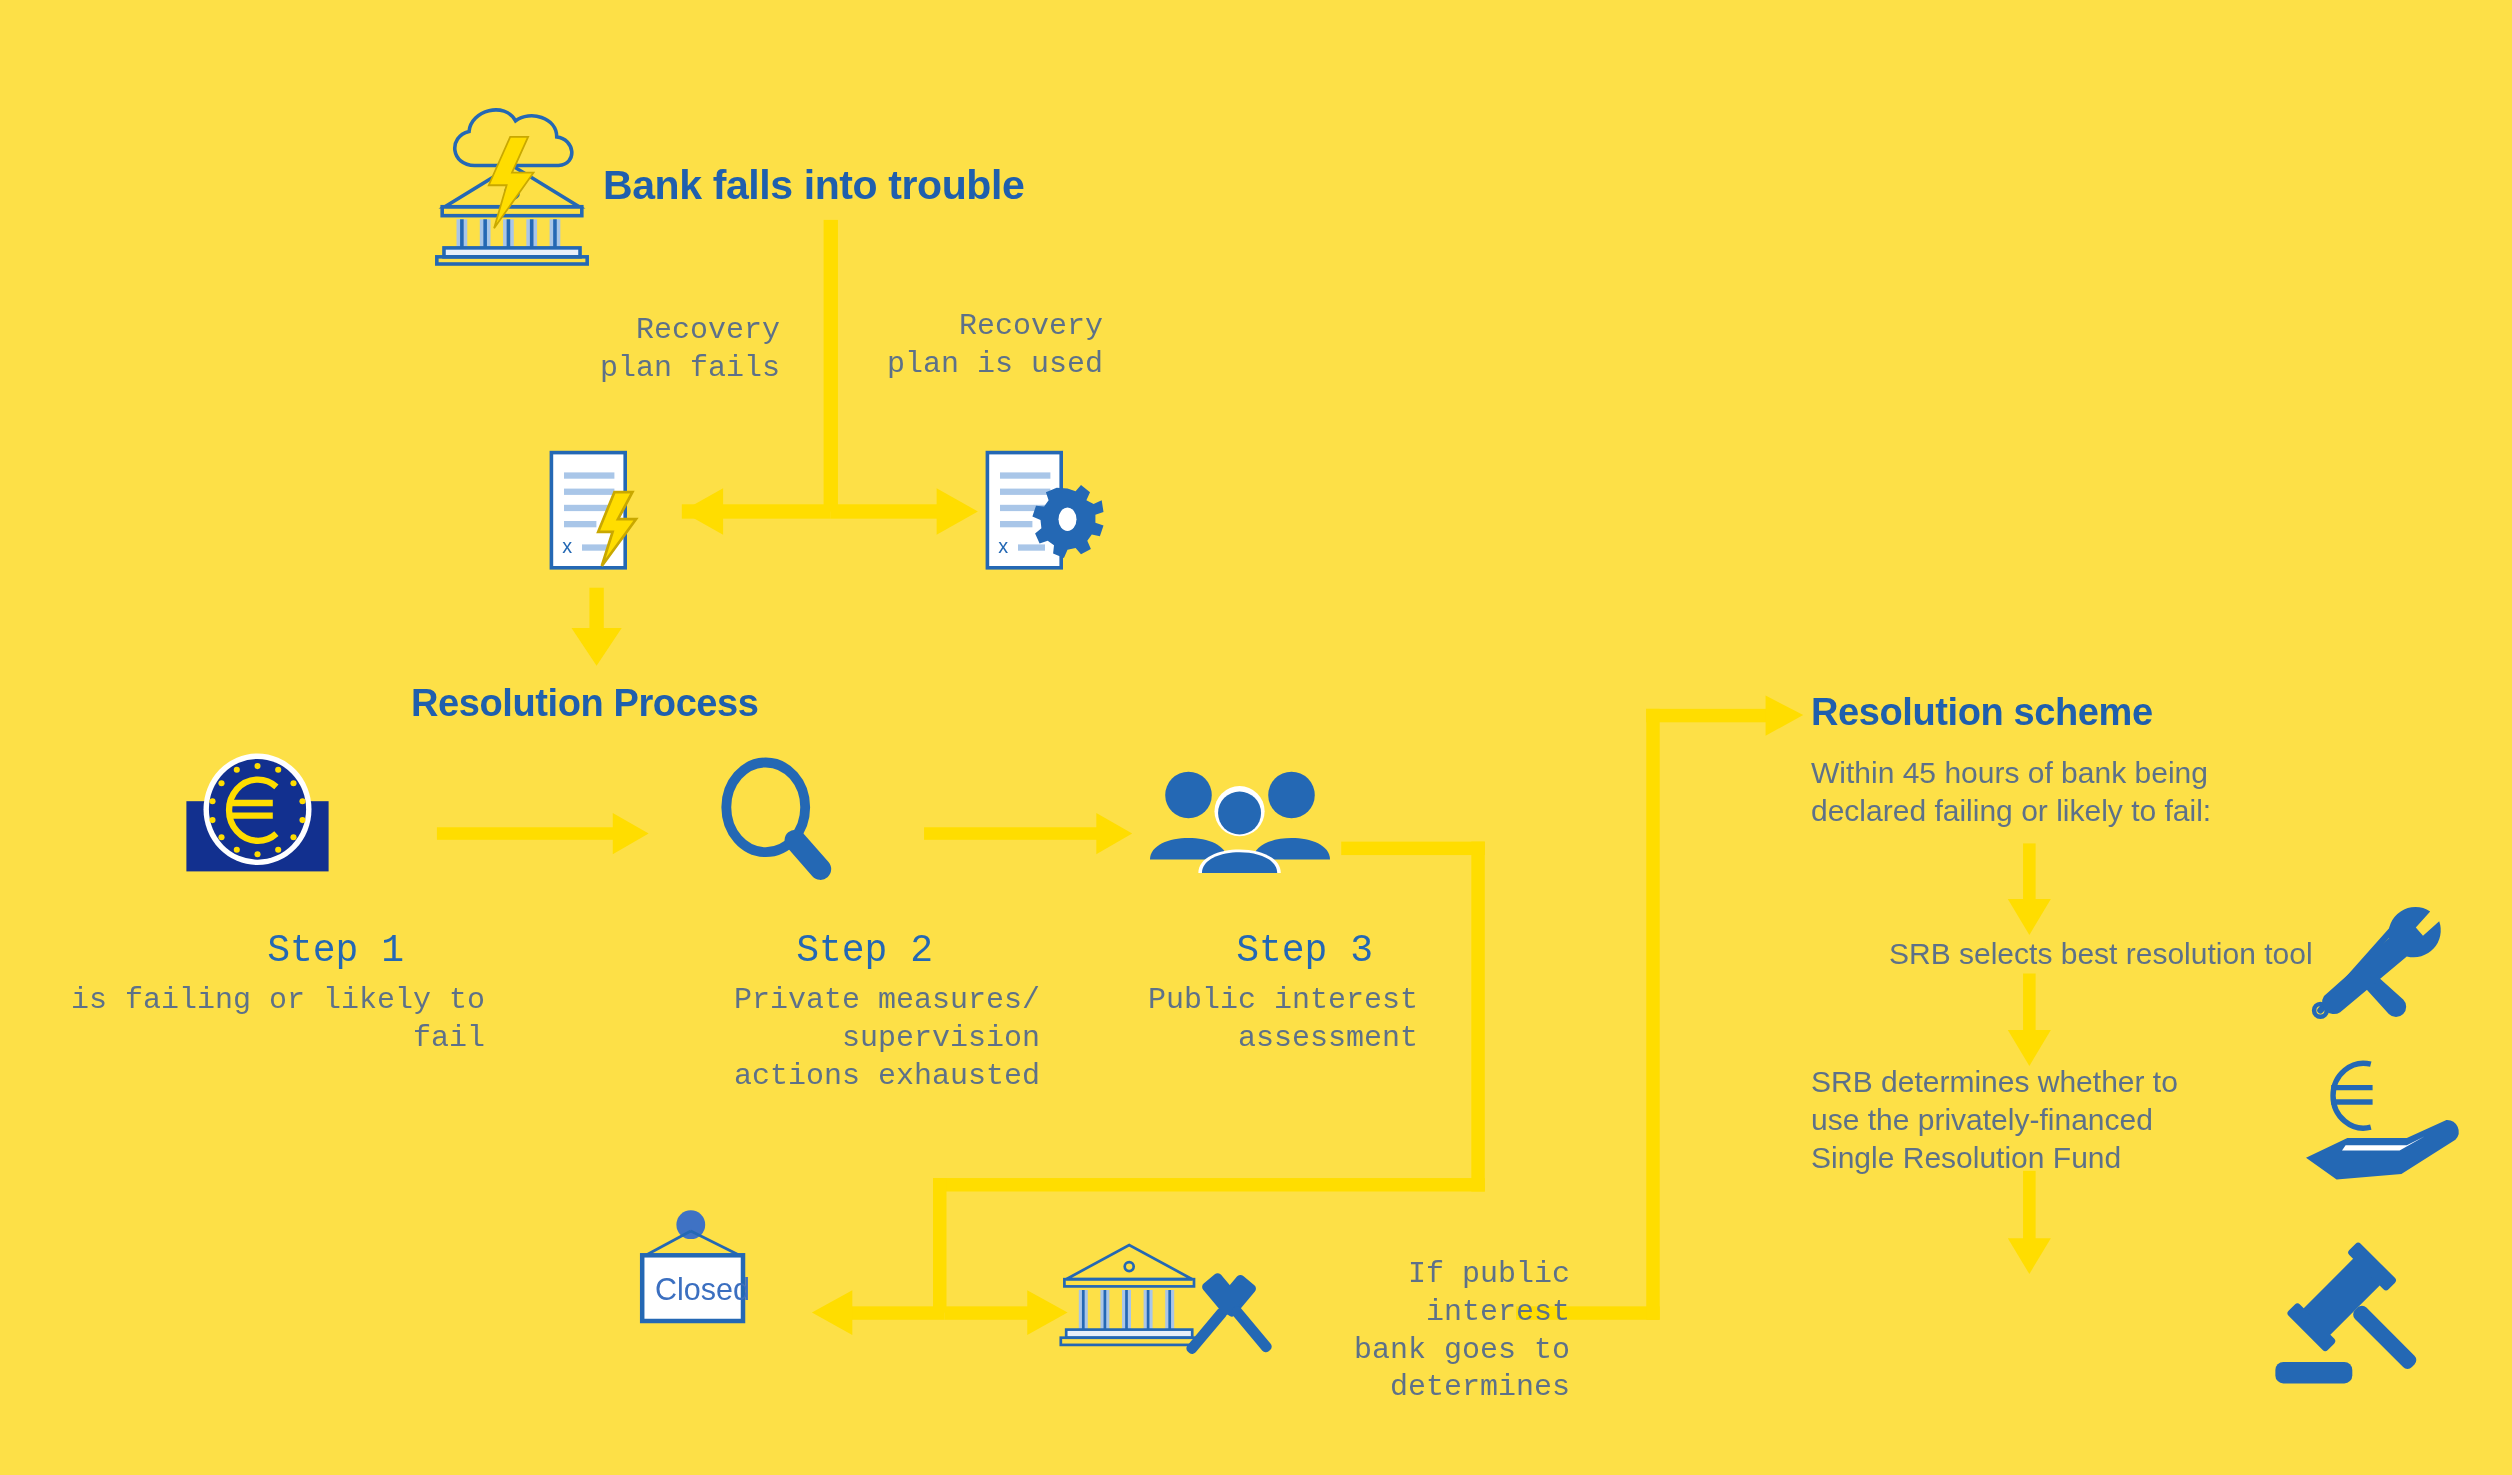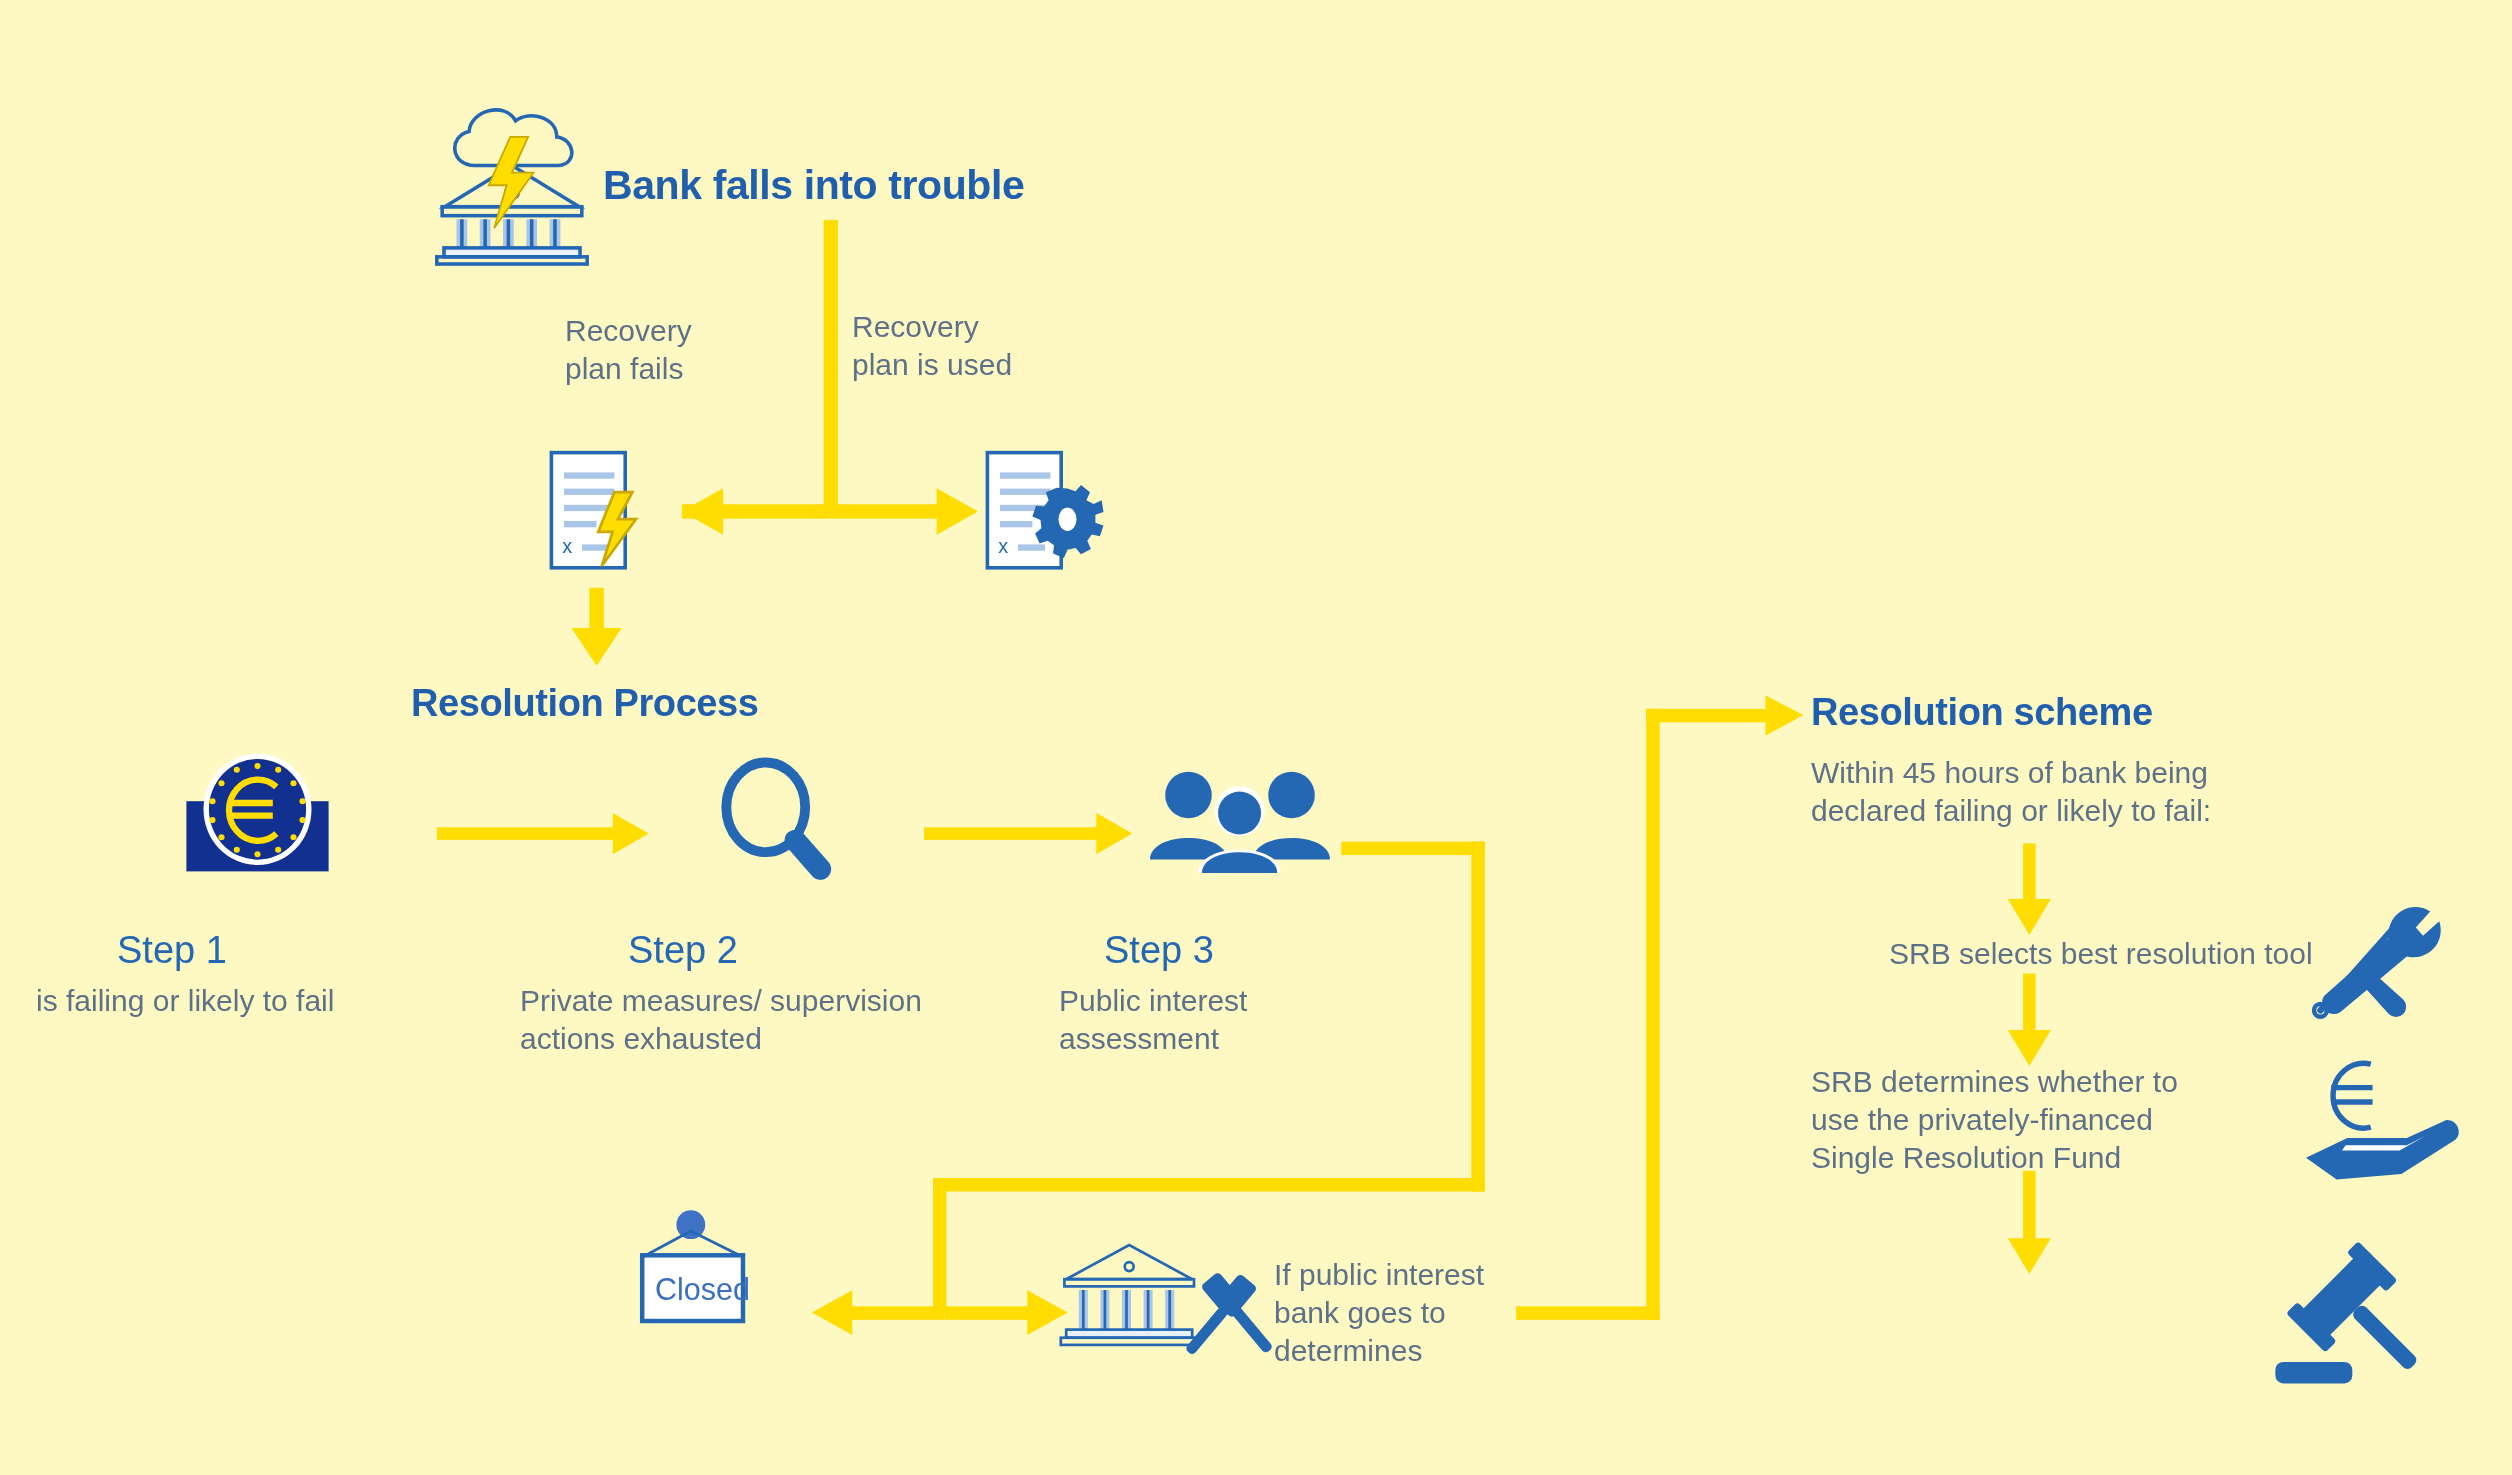--- a/index.html
+++ b/index.html
@@ -2,39 +2,39 @@
 <html style="font-size:14.4px"><head>
 <meta charset="utf-8">
 <style>
   * { box-sizing: border-box; margin: 0; padding: 0; }
   html, body {
     width: 2512px; height: 1476px;
     background: #ffffff;
     font-family: "Liberation Sans", sans-serif;
     overflow: hidden;
   }
-  #stage { position: relative; width: 2512px; height: 1476px; background:#fef9c3; }
+  #stage { position: relative; width: 2512px; height: 1476px; background:#fde047; }
 
   .abs { position: absolute; }
 
   .title-blue {
     color: #1f5fad;
     font-weight: bold;
     letter-spacing: -0.4px;
     white-space: nowrap;
   }
   .body-txt {
     color: #5d7189;
     line-height: 1.26;
   }
   .step-title {
     color: #2468b4;
     font-weight: normal;
   }
-  .center { text-align: left; }
+  .center { text-align: right; font-family: Liberation Mono, monospace; }
 
   svg { display:block; overflow: visible; }
   .yellow { fill: #ffdd00; }
   .blue-line { fill: none; stroke: #2468b4; }
 
   #connectors { position:absolute; left:0; top:0; width:2512px; height:1476px; pointer-events:none; }
 </style>
 </head>
 <body>
 

